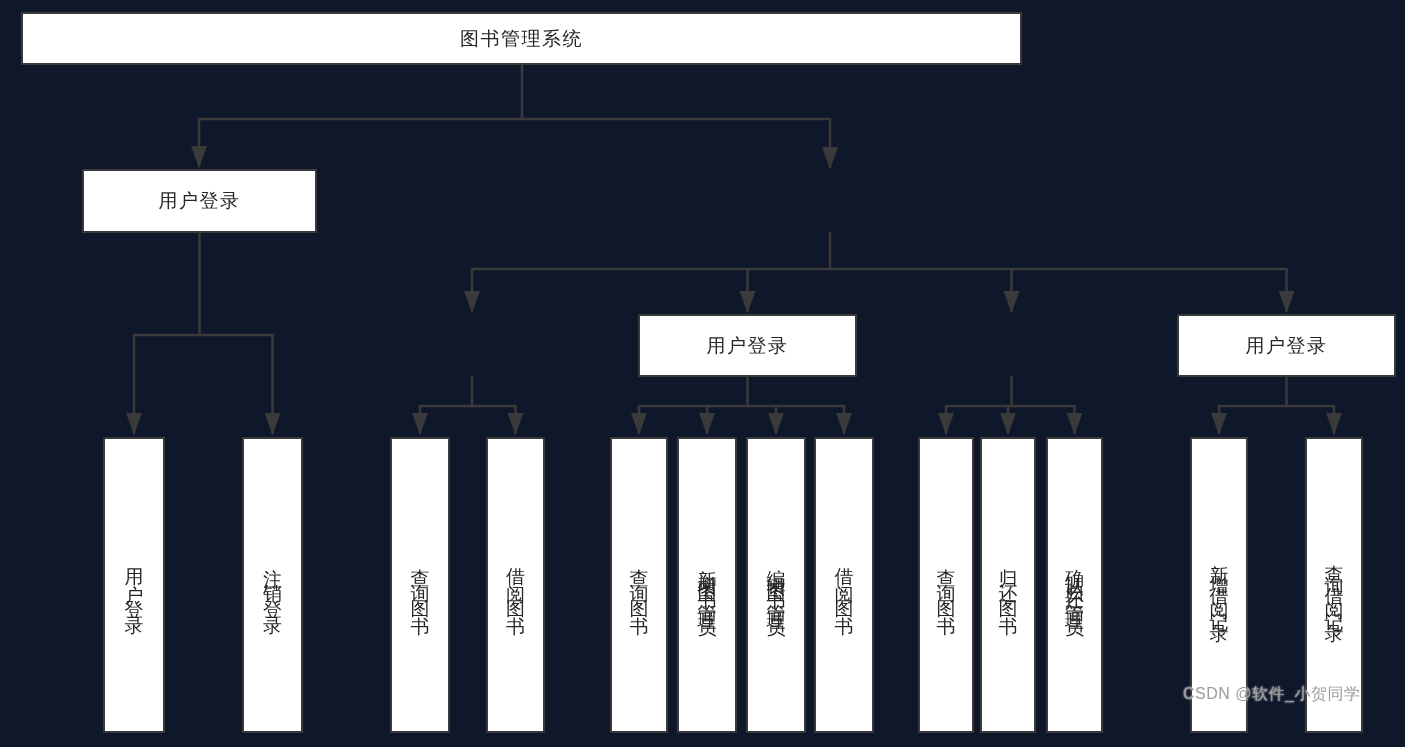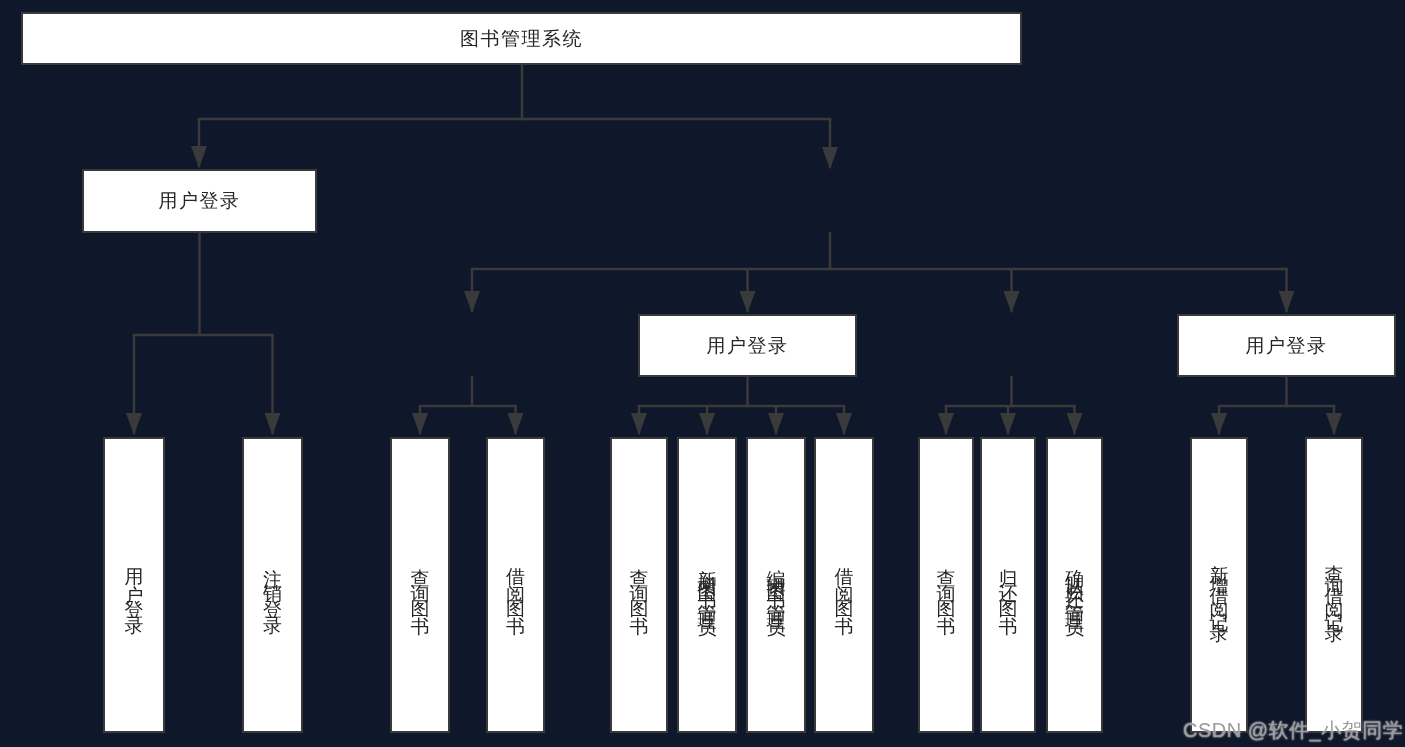--- a/index.html
+++ b/index.html
@@ -15,22 +15,22 @@
   }
   .hbox{font-size:19px;letter-spacing:1.5px;white-space:nowrap;}
   .vbox{
     top:437px;height:296px;font-size:19px;
     writing-mode:vertical-lr;text-orientation:mixed;white-space:nowrap;
   }
   .ls4{letter-spacing:16px;}
   .ls6{letter-spacing:12px;}
   .ls10{letter-spacing:7px;}
   .watermark{
-    position:absolute;left:1183px;top:717px;width:222px;
-    font-size:20px;color:#9b9b9b;letter-spacing:0.5px;white-space:nowrap;
+    position:absolute;left:1183px;top:684px;width:222px;
+    font-size:16px;color:#9b9b9b;letter-spacing:0.5px;white-space:nowrap;
     z-index:5;text-shadow:0 0 2px #ffffff;
   }
 </style>
 </head>
 <body>
 
 <div class="stage">
 
   <svg class="wires" width="1405" height="747" viewBox="0 0 1405 747">
     <defs>

